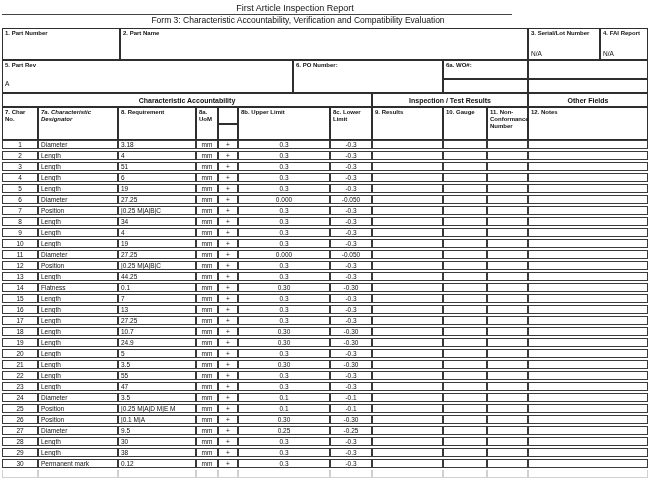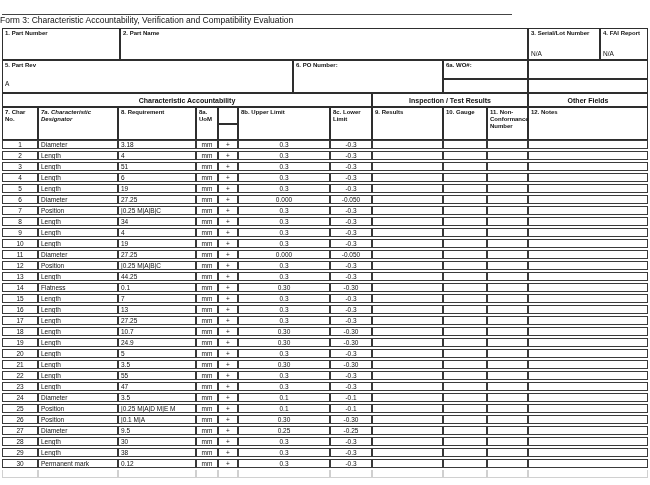--- a/index.html
+++ b/index.html
@@ -3,41 +3,42 @@
 <meta charset="utf-8">
 <style>
   html,body{margin:0;padding:0;background:#e8e8e8;}
   .page{position:relative;width:650px;height:485px;background:#fff;
         font-family:"Liberation Sans","DejaVu Sans",sans-serif;color:#111;
         outline:1px solid #c9c9c9;overflow:hidden;margin:0 auto;}
   .abs{position:absolute;box-sizing:border-box;}
   .cell{border:1px solid #2e2e2e;background:#fff;}
   .lbl{font-size:6px;font-weight:bold;line-height:7px;padding:1px 2px;}
   .title1{top:3px;left:0;width:590px;text-align:center;font-size:9px;font-weight:normal;}
-  .title2{top:15px;left:0;width:596px;text-align:left;font-size:8.5px;}
+  .title2{top:15px;left:0;width:596px;text-align:center;font-size:8.5px;}
   .titlediv{top:14px;left:2px;width:510px;height:0;border-top:1px solid #444;}
   .logo{top:1px;left:512px;width:134px;height:25px;text-align:right;
         font-size:21px;font-weight:900;font-style:italic;letter-spacing:-1px;
         padding-right:2px;line-height:25px;color:#0b0b0b;}
   .navalue{position:absolute;left:2px;bottom:2px;font-size:6.5px;font-weight:normal;}
   .revvalue{position:absolute;left:2px;bottom:5px;font-size:6.5px;font-weight:normal;}
   .sect{font-size:7px;font-weight:bold;text-align:center;line-height:13px;}
   .ital{font-style:italic;}
   #data-rows{position:absolute;left:2px;top:140px;width:646px;}
   .trow{display:flex;height:9px;margin-bottom:2px;}
   .tcell{box-sizing:border-box;border:0.8px solid #3a3a3a;height:9px;
          font-size:6.5px;line-height:8px;padding:0 2px;white-space:nowrap;
          overflow:hidden;background:#fff;}
   .stub .tcell{border-color:#d0d0d0;border-top:none;height:8px;}
 </style>
 </head>
 <body>
 
 <div class="page">
 
+  <div class="abs title1">First Article Inspection Report</div>
   <div class="abs titlediv"></div>
   <div class="abs title2">Form 3: Characteristic Accountability, Verification and Compatibility Evaluation</div>
 
   <div class="abs cell lbl" style="left:2px;top:28px;width:118px;height:32px;">
     <span>1. Part Number</span>
   </div>
   <div class="abs cell lbl" style="left:120px;top:28px;width:408px;height:32px;">
     <span>2. Part Name</span>
   </div>
   <div class="abs cell lbl" style="left:528px;top:28px;width:72px;height:32px;">

